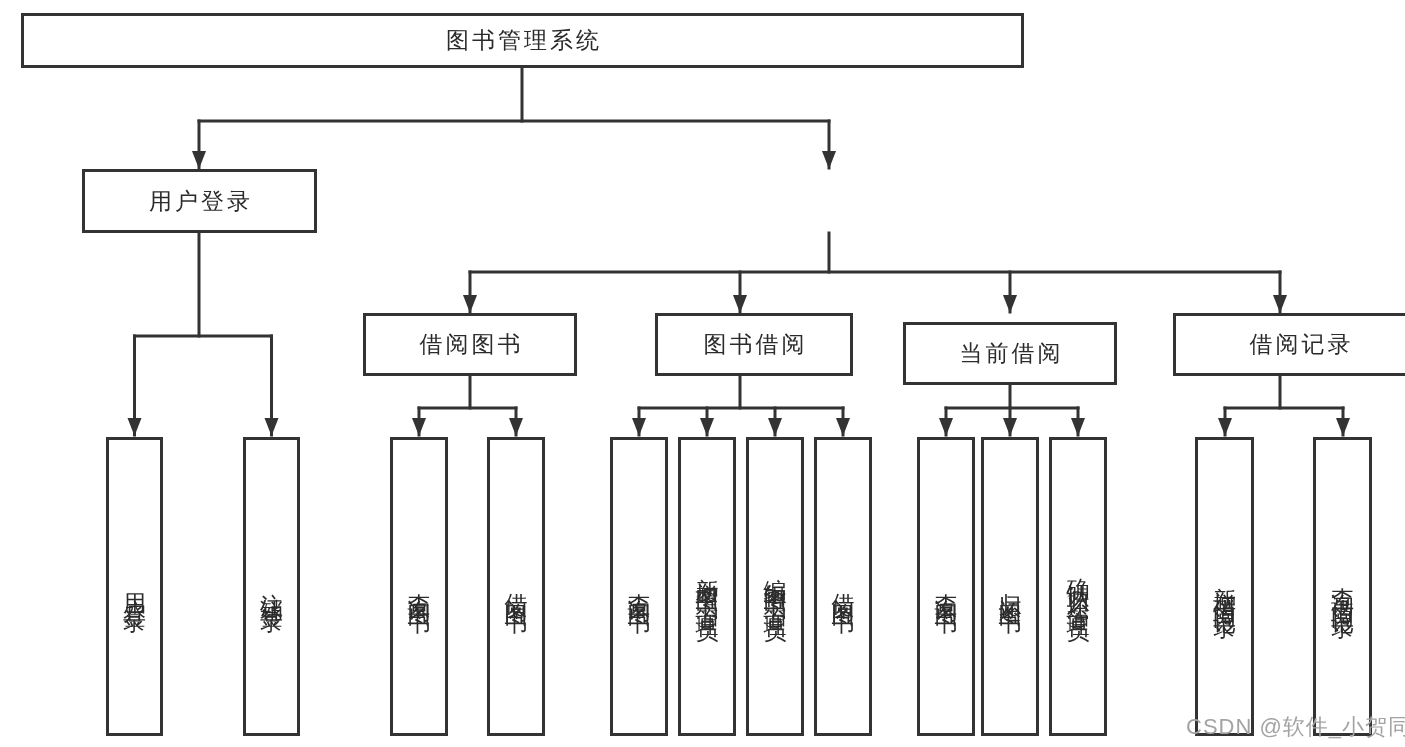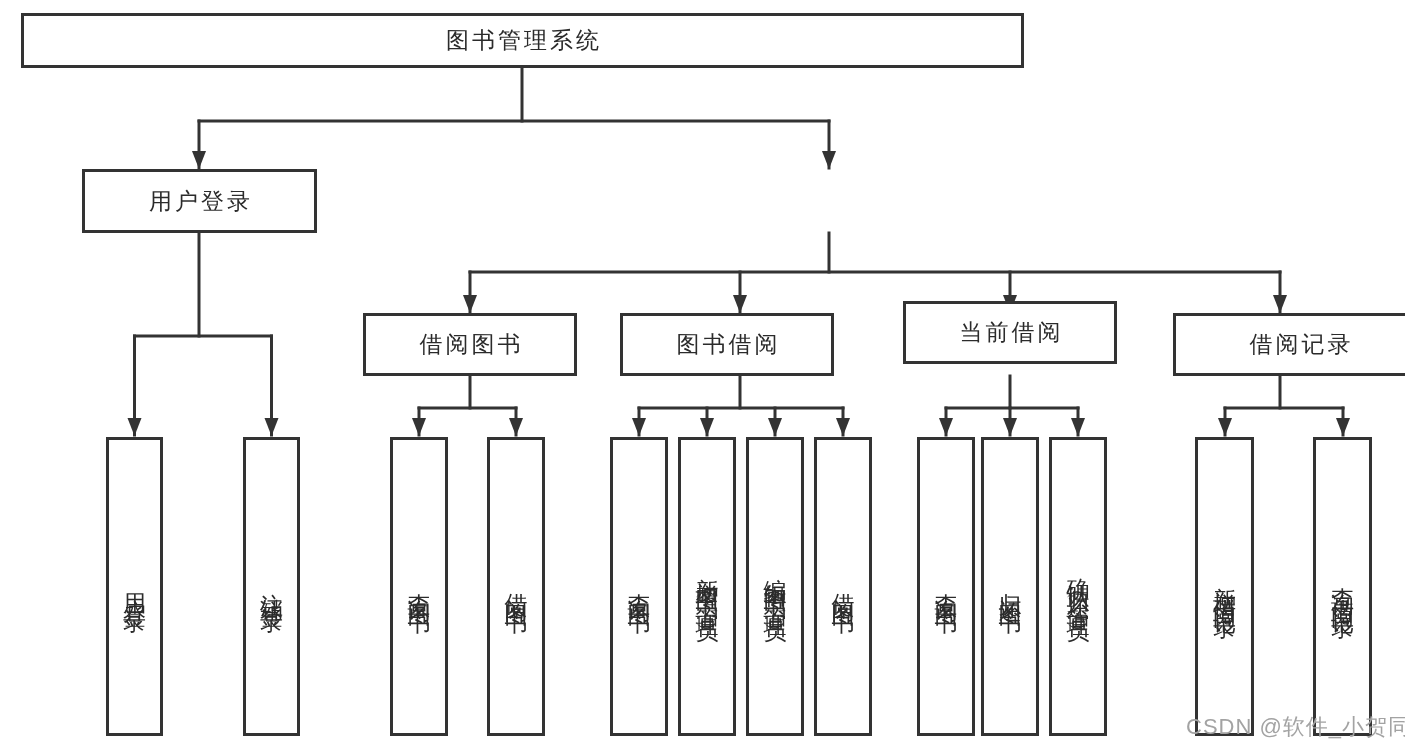--- a/index.html
+++ b/index.html
@@ -106,22 +106,22 @@
         <line x1="1343" y1="408" x2="1343" y2="435" marker-end="url(#ah)"></line>
       </g>
     </g>
   </svg>
 
   <div class="box" style="left:21px;top:13px;width:1003px;height:55px">图书管理系统</div>
 
   <div class="box" style="left:82px;top:169px;width:235px;height:64px">用户登录</div>
 
   <div class="box" style="left:363px;top:313px;width:214px;height:63px">借阅图书</div>
-  <div class="box" style="left:620px;top:313px;width:214px;height:63px">图书借阅</div>
-  <div class="box" style="left:903px;top:301px;width:214px;height:63px">当前借阅</div>
+  <div class="box" style="left:655px;top:313px;width:198px;height:63px">图书借阅</div>
+  <div class="box" style="left:903px;top:322px;width:214px;height:63px">当前借阅</div>
   <div class="box" style="left:1173px;top:313px;width:254px;height:63px">借阅记录</div>
 
   <div class="vbox" style="left:106px;top:437px;width:57px;height:299px">用户登录</div>
   <div class="vbox" style="left:243px;top:437px;width:57px;height:299px">注销登录</div>
 
   <div class="vbox" style="left:390px;top:437px;width:58px;height:299px">查询图书</div>
   <div class="vbox" style="left:487px;top:437px;width:58px;height:299px">借阅图书</div>
 
   <div class="vbox" style="left:610px;top:437px;width:58px;height:299px">查询图书</div>
   <div class="vbox" style="left:678px;top:437px;width:58px;height:299px">新增图书（管理员）</div>

